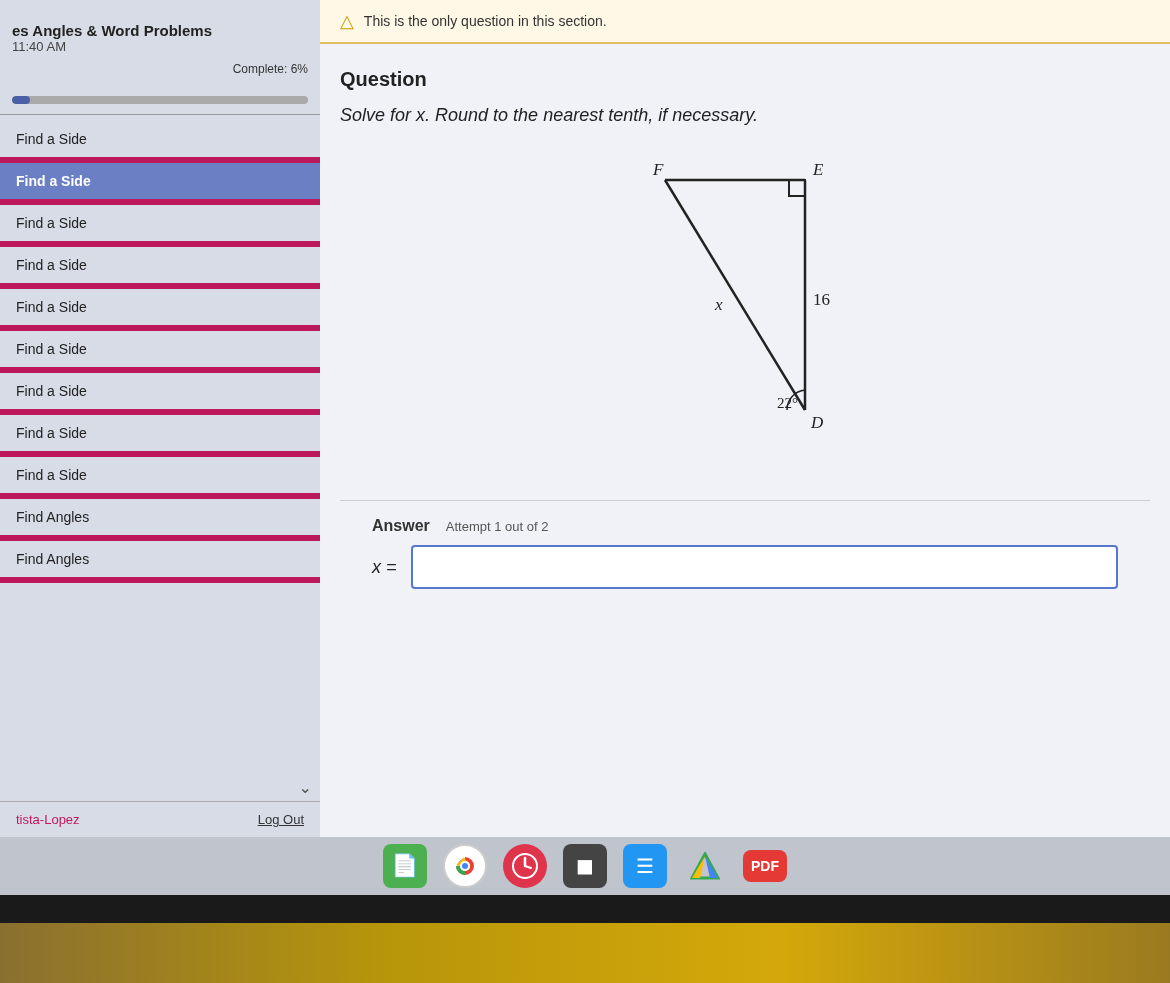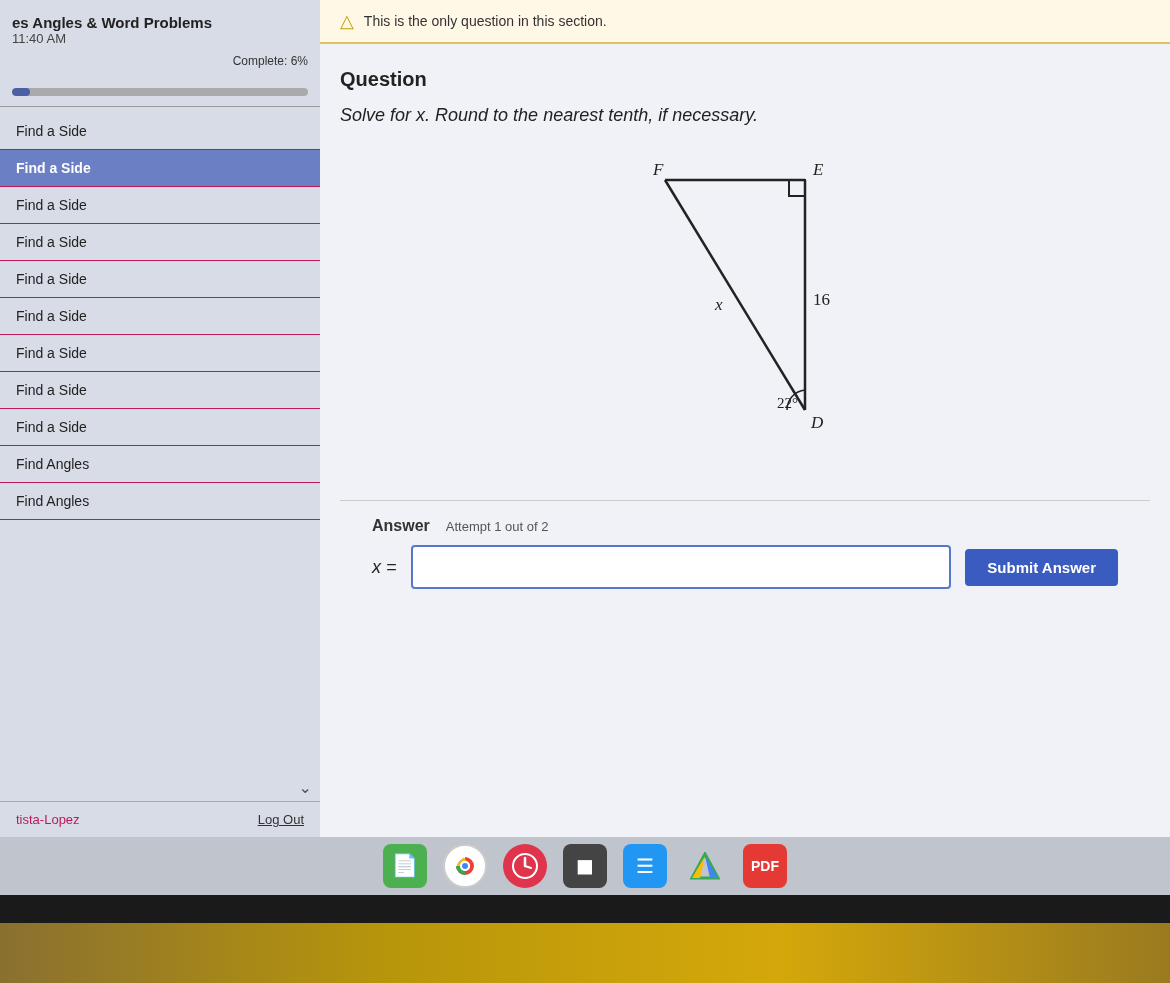--- a/index.html
+++ b/index.html
@@ -18,21 +18,21 @@
       flex: 1;
       overflow: hidden;
     }
 
     
     .sidebar {
       width: 320px;
       background: #d8dce6;
       display: flex;
       flex-direction: column;
-      padding-top: 8px;
+      padding-top: 16px;
       flex-shrink: 0;
     }
 
     .sidebar-header {
       padding: 6px 12px 2px 12px;
     }
 
     .sidebar-title {
       font-size: 15px;
       font-weight: bold;
@@ -81,21 +81,21 @@
     .sidebar-items {
       flex: 1;
       overflow-y: auto;
     }
 
     .sidebar-item {
       padding: 10px 16px;
       font-size: 14px;
       color: #222;
       cursor: pointer;
-      border-bottom: 1px solid #be185d;
+      border-bottom: 6px solid #be185d;
     }
 
     .sidebar-item.active {
       background: #6b7fc4;
       color: #fff;
       font-weight: bold;
     }
 
     .sidebar-footer {
       padding: 10px 16px;
@@ -361,21 +361,20 @@
       </div>
 
       <div class="answer-section">
         <div class="answer-header">
           <span class="answer-label">Answer</span>
           <span class="attempt-text">Attempt 1 out of 2</span>
         </div>
         <div class="answer-input-row">
           <span class="x-equals">x =</span>
           <input class="answer-input" type="text" style="">
-          <button class="submit-btn">Submit Answer</button>
         </div>
       </div>
     </div>
   </div>
 </div>
 
 <div class="taskbar">
   <div class="taskbar-icon files">📄</div>
   <div class="taskbar-icon" style="background: white; border: 2px solid #ccc; border-radius: 50%; width:44px; height:44px; display:flex; align-items:center; justify-content:center;">
     <svg width="28" height="28" viewBox="0 0 28 28">
@@ -398,17 +397,17 @@
   <div class="taskbar-icon menu" style="background:#2196f3; border-radius:8px; width:44px; height:44px; display:flex; align-items:center; justify-content:center; color:white; font-size:20px;">☰</div>
   <div class="taskbar-icon drive" style="width:44px; height:44px; display:flex; align-items:center; justify-content:center;">
     <svg width="30" height="28" viewBox="0 0 30 28">
       <polygon points="15,2 28,26 2,26" fill="none" stroke="#34a853" stroke-width="3"></polygon>
       <polygon points="15,4 27,25 3,25" fill="none"></polygon>
       <path d="M2 26 L10 26 L15 4 Z" fill="#fbbc05"></path>
       <path d="M28 26 L20 26 L15 4 Z" fill="#4285f4"></path>
       <path d="M2 26 L28 26 L20 26 L10 26 Z" fill="#ea4335"></path>
     </svg>
   </div>
-  <div class="taskbar-icon pdf" style="background:#e53935; border-radius:8px; width:44px; height:44px; display:flex; align-items:center; justify-content:center; color:white; font-size:14px; font-weight:bold;">PDF</div>
+  <div class="taskbar-icon pdf" style="background:#e53935; border-radius:8px; width:44px; height:32px; display:flex; align-items:center; justify-content:center; color:white; font-size:14px; font-weight:bold;">PDF</div>
 </div>
 
 <div class="bottom-bar"></div>
 <div class="pen-area"></div>
 
 </body></html>

